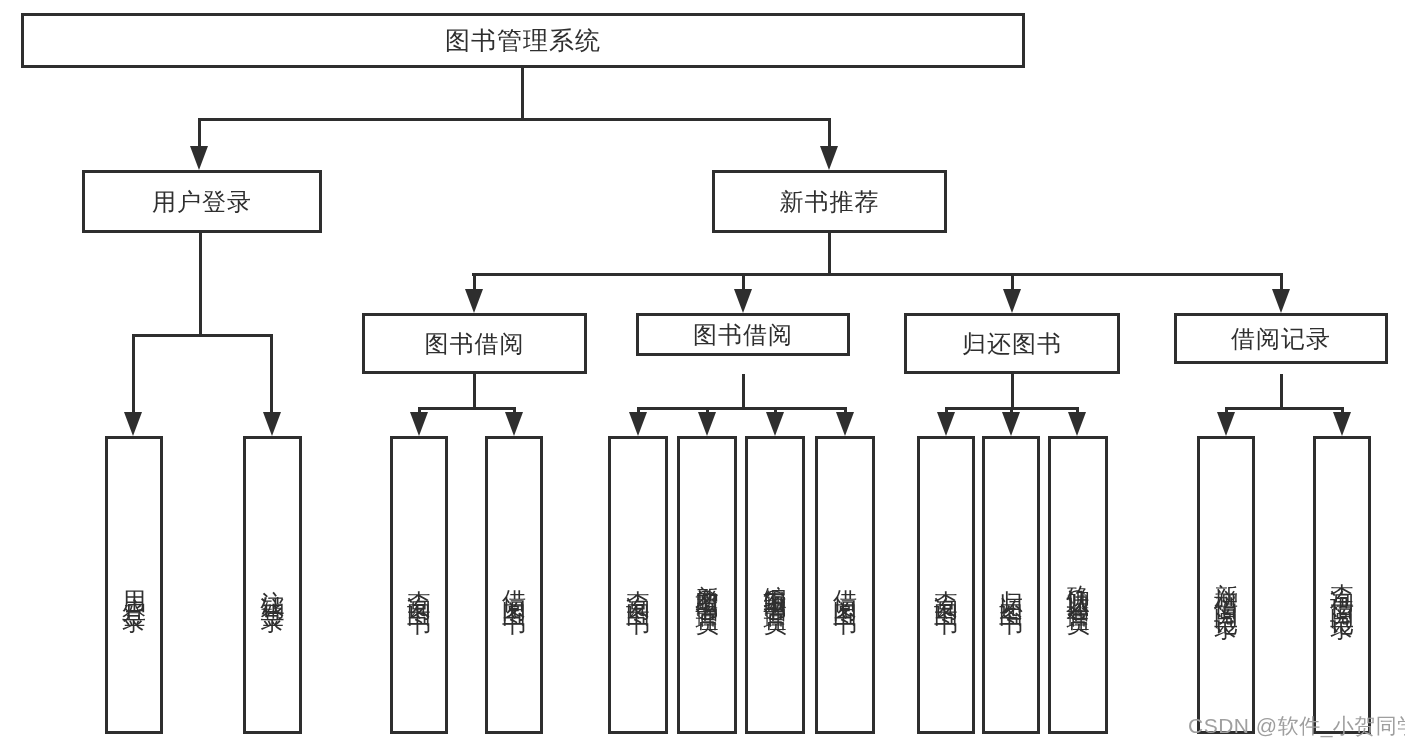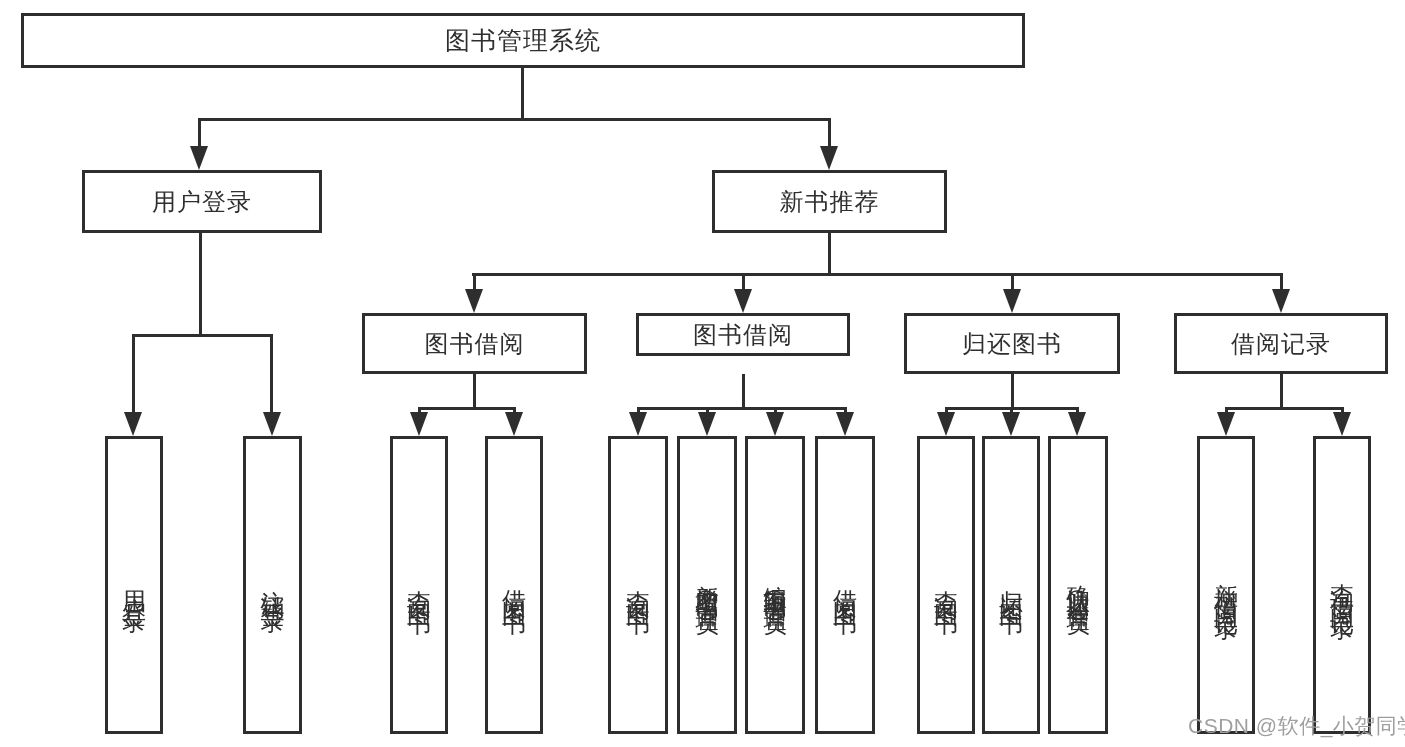--- a/index.html
+++ b/index.html
@@ -77,21 +77,21 @@
 
 <div class="hbox" style="left:362px;top:313px;width:225px;height:61px">
   <span>图书借阅</span>
 </div>
 <div class="hbox" style="left:636px;top:313px;width:214px;height:43px">
   <span>图书借阅</span>
 </div>
 <div class="hbox" style="left:904px;top:313px;width:216px;height:61px">
   <span>归还图书</span>
 </div>
-<div class="hbox" style="left:1174px;top:313px;width:214px;height:61px">
+<div class="hbox" style="left:1174px;top:313px;width:214px;height:51px">
   <span>借阅记录</span>
 </div>
 
 <div class="line" style="left:473px;top:374px;width:3px;height:33px"></div>
 <div class="line" style="left:418px;top:407px;width:98px;height:3px"></div>
 <div class="line" style="left:418px;top:407px;width:3px;height:21px"></div>
 <div class="arrowhead" style="left:410px;top:412px"></div>
 <div class="line" style="left:513px;top:407px;width:3px;height:21px"></div>
 <div class="arrowhead" style="left:505px;top:412px"></div>
 

